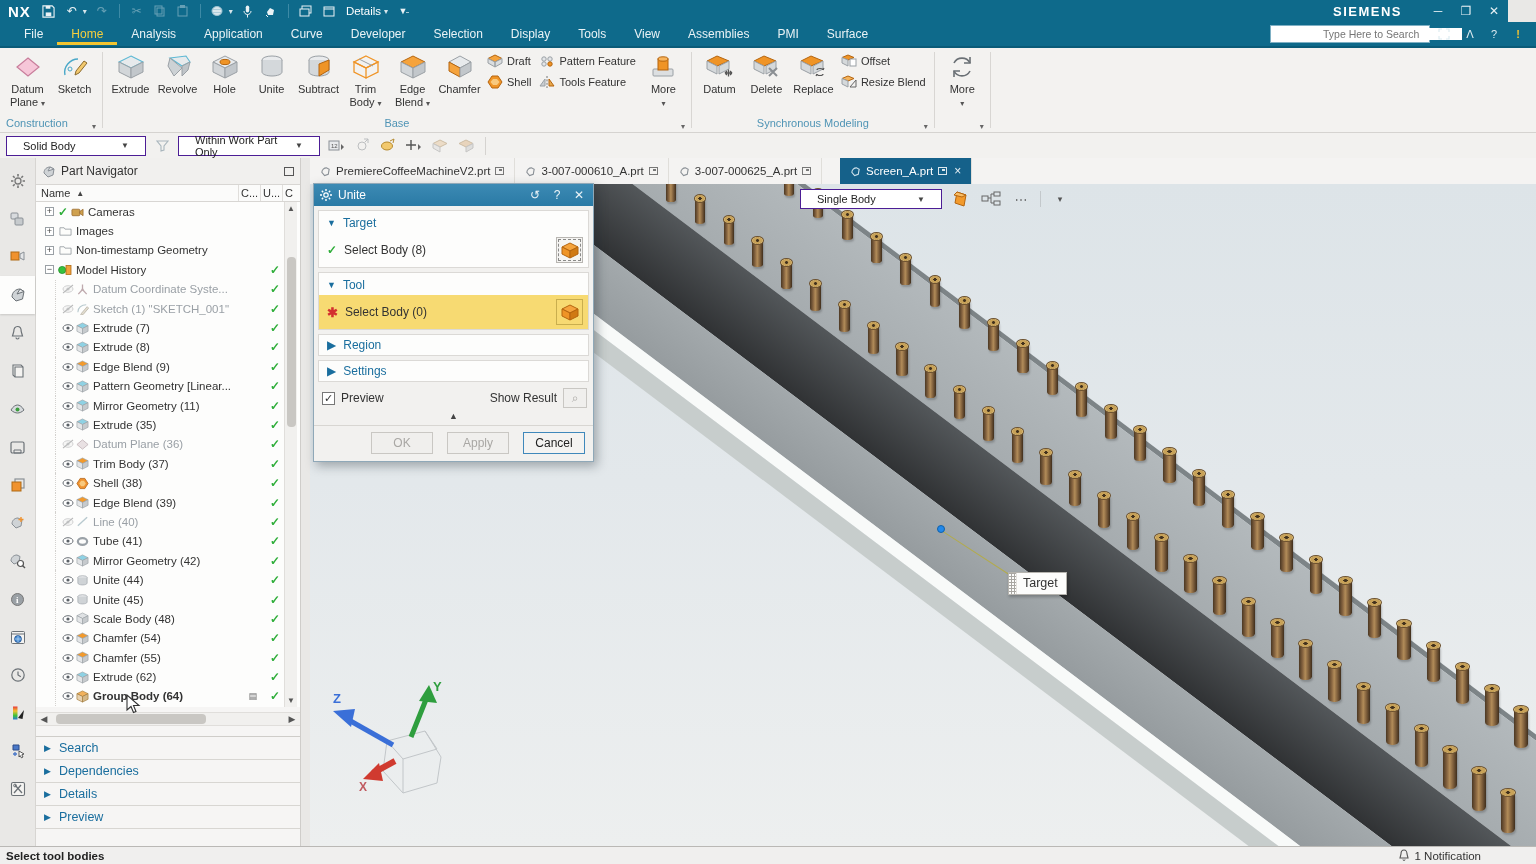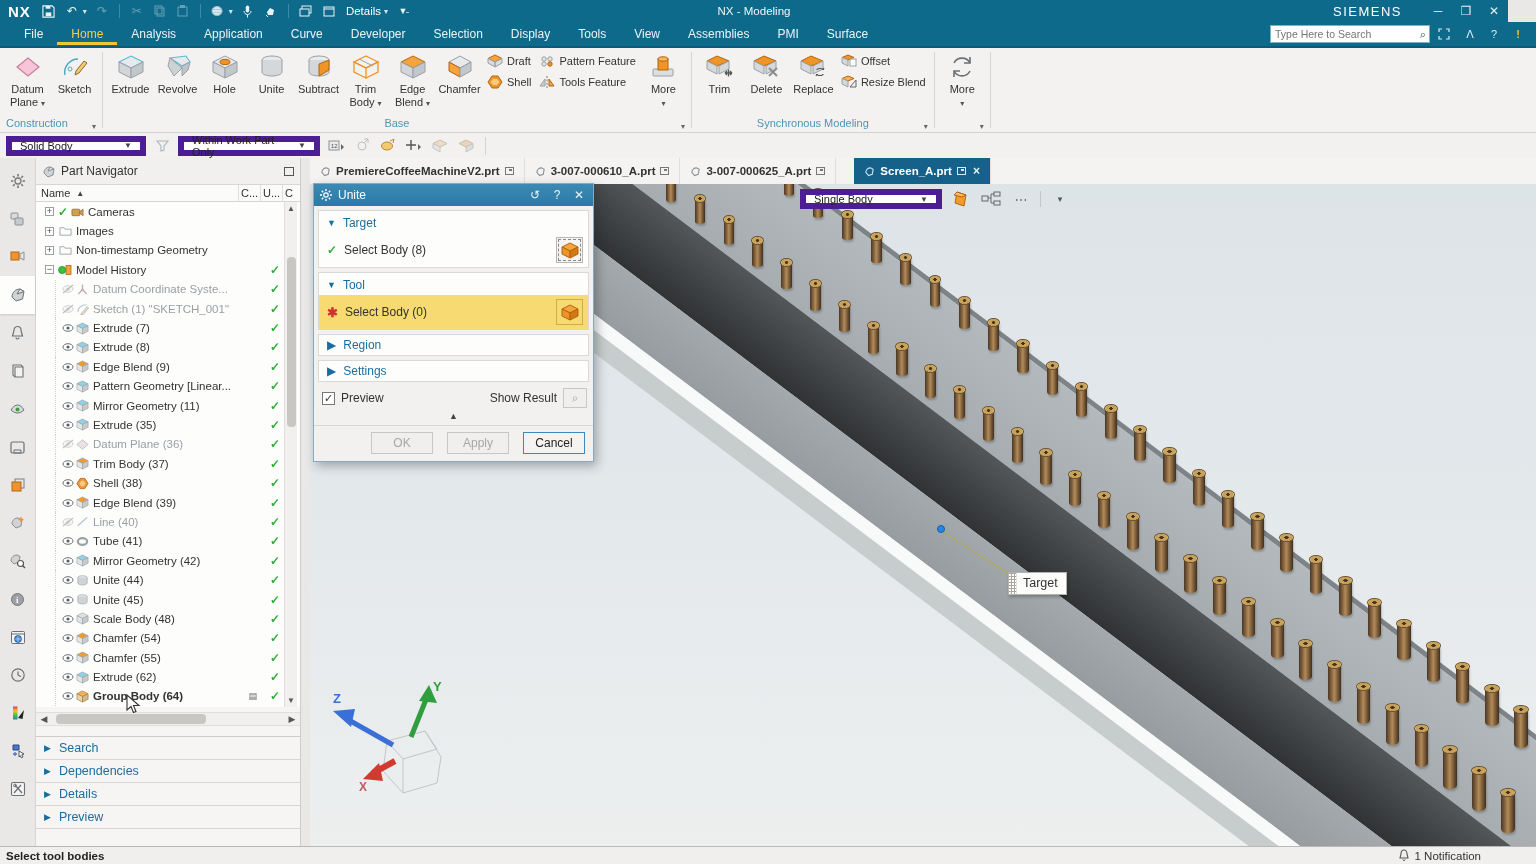--- a/index.html
+++ b/index.html
@@ -10,30 +10,30 @@
     display:flex;align-items:center;color:#fff;font-size:11px;}
   .nx-logo{font-weight:bold;font-size:15px;letter-spacing:1px;padding:0 10px 0 8px;}
   .qat{display:flex;align-items:center;gap:7px;}
   .qat .qi{display:flex;align-items:center;justify-content:center;width:16px;height:16px;font-size:12px;color:#eaf2f5;}
   .qat .dis{opacity:.4;}
   .qat .sep{width:1px;height:14px;background:#3d8aa6;margin:0 2px;}
   .qcaret{font-size:8px;margin-left:-4px;color:#d7e6ec;}
   .win-label{margin-left:2px;font-size:11.5px;}
   .tb-title{position:absolute;left:0;right:0;text-align:center;font-size:11.5px;color:#eef5f8;pointer-events:none;}
   .tb-right{margin-left:auto;display:flex;align-items:center;height:100%;}
-  .brand{font-weight:normal;font-size:13px;letter-spacing:1.5px;margin-right:22px;}
+  .brand{font-weight:bold;font-size:13px;letter-spacing:1.5px;margin-right:22px;}
   .wbtn{width:28px;height:100%;display:flex;align-items:center;justify-content:center;font-size:12px;color:#e8f1f4;}
   
   .menubar{position:absolute;left:0;top:22px;width:1536px;height:26px;background:#0e6a8b;
     display:flex;align-items:center;border-bottom:2px solid #0a5b78;}
   .mitem{color:#eaf3f6;font-size:12px;padding:4px 14px;cursor:default;}
   .mitem.act{color:#f6cf3d;border-bottom:3px solid #f1c430;padding-bottom:1px;}
   .mb-right{margin-left:auto;display:flex;align-items:center;gap:8px;padding-right:10px;}
   .searchbox{display:flex;align-items:center;background:#fff;border:1px solid #7fb0c4;width:160px;height:18px;}
-  .searchbox input{border:none;outline:none;flex:1;font-size:10.5px;padding:0 4px;color:#555;font-family:"Liberation Sans",sans-serif;}
+  .searchbox input{border:none;outline:none;flex:1;font-size:10.5px;padding:0 4px;color:#555;font-family:"Liberation Sans",sans-serif;margin-left:48px;}
   .searchbox .mag{font-size:11px;color:#2a5a70;padding-right:3px;}
   .mb-ico{color:#dcebf1;font-size:11px;width:16px;text-align:center;}
   
   .ribbon{position:absolute;left:0;top:48px;width:1536px;height:85px;background:#f3f2f0;
     border-bottom:1px solid #d5d3d0;display:flex;}
   .rgroup{position:relative;display:flex;flex-direction:column;padding:2px 4px 0 4px;}
   .rsep{width:1px;background:#d8d6d3;margin:4px 0;}
   .rrow{display:flex;flex:1;align-items:flex-start;}
   .rbig{width:47px;display:flex;flex-direction:column;align-items:center;padding-top:2px;cursor:default;}
   .rbig .ric{height:30px;display:flex;align-items:center;justify-content:center;}
@@ -41,22 +41,22 @@
   .rstack{display:flex;flex-direction:column;justify-content:flex-start;gap:7px;padding:4px 4px 0 4px;}
   .rsmall{display:flex;align-items:center;gap:4px;font-size:11px;color:#333;white-space:nowrap;}
   .rfoot{height:15px;font-size:11px;color:#4f94b5;text-align:center;position:relative;}
   .rfoot .lft{position:absolute;left:2px;}
   .rfoot .dlaunch{position:absolute;right:2px;bottom:1px;font-size:8px;color:#666;}
   .caret{font-size:8px;color:#555;}
   svg{display:block;}
   
   .selbar{position:absolute;left:0;top:133px;width:1536px;height:25px;background:#f2f1ef;
     display:flex;align-items:center;gap:6px;padding-left:6px;}
-  .fakesel{height:20px;background:#fff;border:6px solid #4c1d95;display:flex;align-items:center;
-    font-size:11px;color:#222;padding:0 8px;justify-content:space-between;}
+  .fakesel{height:20px;background:#fff;border:1px solid #4c1d95;display:flex;align-items:center;
+    font-size:11px;color:#222;padding:0 16px;justify-content:space-between;}
   .fakesel .dn{font-size:8px;color:#444;margin-left:6px;}
   .sb-ico{width:20px;height:18px;display:flex;align-items:center;justify-content:center;}
   .sb-sep{width:1px;height:18px;background:#d5d3d0;margin:0 3px;}
   
   .sidebar{position:absolute;left:0;top:158px;width:36px;height:688px;background:#e9e8e6;border-right:1px solid #d7d5d2;}
   .sb-item{width:35px;height:38px;display:flex;align-items:center;justify-content:center;}
   .sb-item.active{background:#fdfdfc;box-shadow:0 1px 2px rgba(0,0,0,.15);}
   
   .navpanel{position:absolute;left:36px;top:158px;width:265px;height:688px;background:#f6f5f4;border-right:1px solid #cfcdca;}
   .navheader{height:26px;display:flex;align-items:center;gap:5px;padding:0 6px;font-size:12px;color:#333;background:#f1f0ee;}
@@ -85,21 +85,21 @@
   .vscroll .thumb{position:absolute;left:2px;width:9px;border-radius:4px;background:#c9c7c3;}
   .hscroll{height:14px;margin-top:5px;display:flex;align-items:center;background:#f1f0ee;border-top:1px solid #e0dedb;border-bottom:1px solid #e0dedb;}
   .hscroll .arr{width:16px;font-size:9px;color:#555;text-align:center;}
   .hscroll .track{flex:1;position:relative;height:10px;}
   .hscroll .thumb{position:absolute;left:4px;width:150px;height:10px;background:#c9c7c3;border-radius:4px;}
   .navsections{margin-top:10px;border-top:1px solid #cfcdc9;}
   .nsec{height:23px;display:flex;align-items:center;gap:8px;padding-left:8px;font-size:12.5px;color:#1a6e9e;border-bottom:1px solid #d8d6d2;}
   .nsec .tri{font-size:9px;color:#1a6e9e;}
   
   .rightarea{position:absolute;left:310px;top:158px;width:1226px;height:688px;}
-  .tabbar{height:26px;background:#f4f3f2;display:flex;align-items:flex-end;font-weight:bold;}
+  .tabbar{height:26px;background:#f4f3f2;display:flex;align-items:flex-end;}
   .tab{height:26px;display:flex;align-items:center;gap:5px;padding:0 10px;font-size:11.5px;color:#333;border-right:1px solid #e0deda;}
   .tab .wglyph{width:9px;height:8px;border:1px solid #777;position:relative;}
   .tab .wglyph::after{content:'';position:absolute;right:1px;top:1px;width:3px;height:2px;background:#777;}
   .tab.active{background:#15618a;color:#fff;margin-left:18px;}
   .tab.active .wglyph{border-color:#dce8ee;}
   .tab.active .wglyph::after{background:#dce8ee;}
   .tab .cls{font-size:12px;margin-left:2px;color:#e8f0f4;}
   .viewport{position:relative;width:1226px;height:662px;overflow:hidden;
     background:linear-gradient(180deg,#dde4e8 0%,#e3e8eb 45%,#edefef 100%);}
   
@@ -222,21 +222,20 @@
     <span class="qi">
         <svg width="12" height="11" viewBox="0 0 12 11">
           <rect x="1" y="1" width="10" height="9" fill="none" stroke="#eaf2f5"></rect>
           <path d="M1 3h10" stroke="#eaf2f5"></path>
         </svg>
       </span>
     <span class="win-label">Details</span>
     <span class="qcaret">▾</span>
     <span class="qi" style="font-size:9px;">▼̵</span>
   </div>
-  <span class="tb-title">NX - Modeling</span>
   <div class="tb-right">
     <span class="brand">SIEMENS</span>
     <span class="wbtn">─</span>
     <span class="wbtn">❐</span>
     <span class="wbtn">✕</span>
   </div>
 </div>
 
 <div class="menubar">
   <div style="display:flex;padding-left:10px;" id="menu-items">
@@ -444,21 +443,21 @@
       <div class="rbig">
         <span class="ric">
             <svg width="28" height="26" viewBox="0 0 28 26">
               <path d="M12 2 24 7 12 12 2 7Z" fill="#ef9426" stroke="#b5650e"></path>
               <path d="M2 7v8l10 5v-8ZM24 7v8l-10 5v-8Z" fill="#d5d9db" stroke="#9aa0a5"></path>
               <g stroke="#555" stroke-width="1.3">
                 <path d="M20 19h7M23.5 15.5v7M20 19l2-2M20 19l2 2M27 19l-2-2M27 19l-2 2"></path>
               </g>
             </svg>
           </span>
-        <span class="rlab">Trim</span>
+        <span class="rlab">Datum</span>
       </div>
       <div class="rbig">
         <span class="ric">
             <svg width="28" height="26" viewBox="0 0 28 26">
               <path d="M12 2 24 7 12 12 2 7Z" fill="#ef9426" stroke="#b5650e"></path>
               <path d="M2 7v8l10 5v-8ZM24 7v8l-10 5v-8Z" fill="#d5d9db" stroke="#9aa0a5"></path>
               <path d="M17 14l8 8M25 14l-8 8" stroke="#8a8f93" stroke-width="2"></path>
             </svg>
           </span>
         <span class="rlab">Delete</span>

